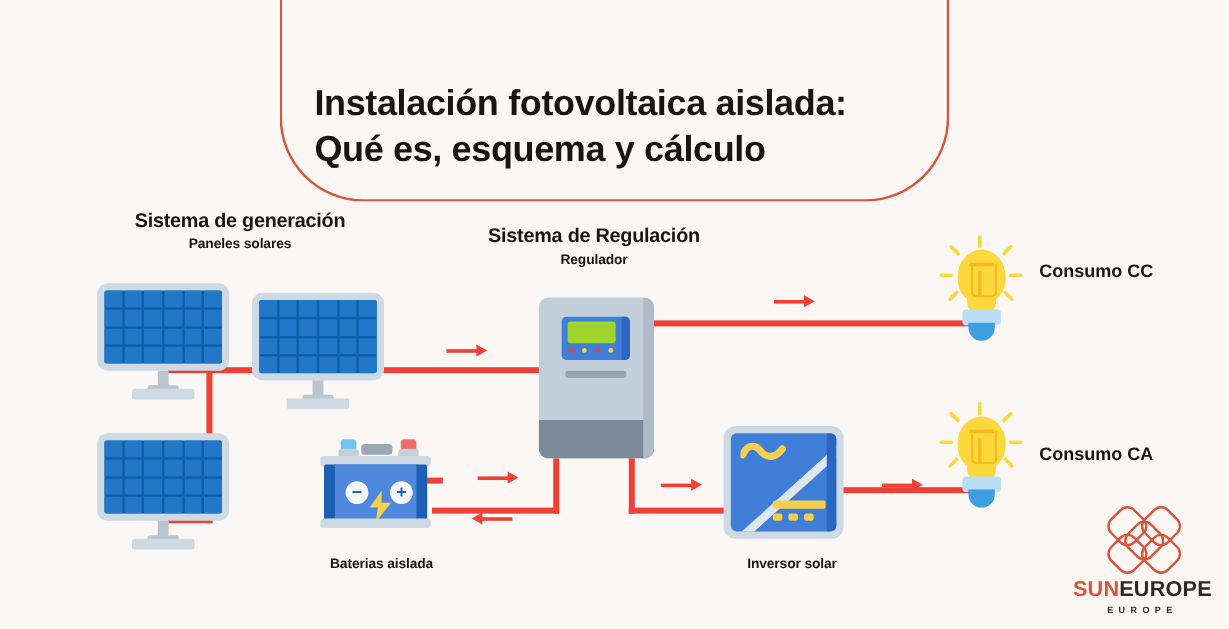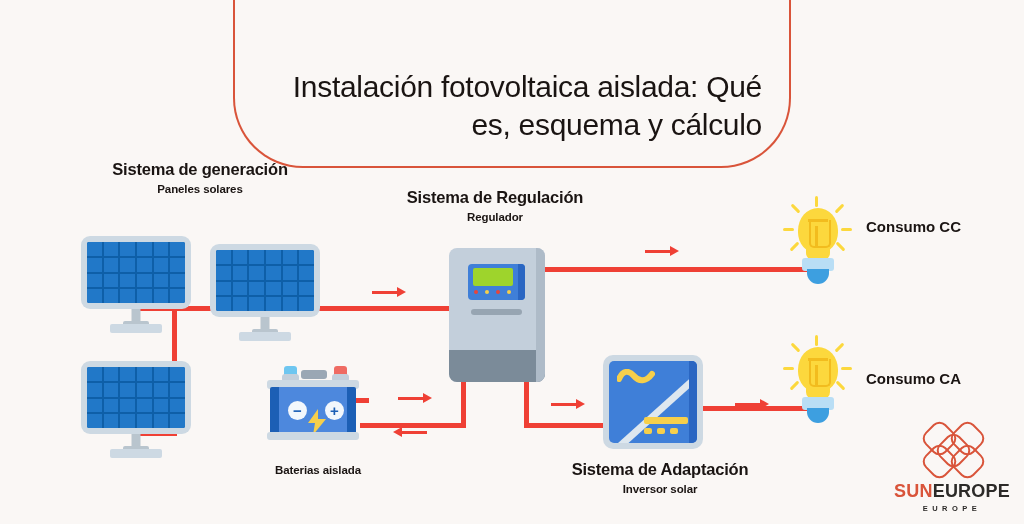--- a/index.html
+++ b/index.html
@@ -20,23 +20,23 @@
     border:2.5px solid #d9543a;
     border-top-color:transparent;
     border-radius:0 0 70px 70px;
     box-sizing:border-box;
     display:flex;align-items:flex-end;justify-content:center;
     padding-bottom:22px;
   }
   #title-text{
     color:#1a1412;
     font-size:30px;
-    font-weight:normal;
+    font-weight:bold;
     line-height:1.27;
-    text-align:right;
+    text-align:left;
     letter-spacing:-0.3px;
     width:500px;
   }
 
   
   .sec-title{
     color:#1a1412;font-weight:bold;font-size:16.5px;
     text-align:center;white-space:nowrap;letter-spacing:-0.2px;
   }
   .sec-sub{
@@ -213,36 +213,35 @@
 </style>
 </head>
 <body>
 
 <div class="stage">
 
   <div class="abs" id="title-card">
     <div id="title-text">Instalación fotovoltaica aislada: Qué es, esquema y cálculo</div>
   </div>
 
-  <div class="abs" style="left:80px;top:160px;width:240px;">
+  <div class="abs" style="left:80px;top:175px;width:240px;">
     <div class="sec-title">Sistema de generación</div>
     <div class="sec-sub">Paneles solares</div>
   </div>
 
   <div class="abs" style="left:375px;top:188px;width:240px;">
     <div class="sec-title">Sistema de Regulación</div>
     <div class="sec-sub">Regulador</div>
   </div>
 
   <div class="abs" style="left:193px;top:460px;width:250px;">
     <div class="sec-sub">Baterias aislada</div>
   </div>
 
   <div class="abs" style="left:540px;top:460px;width:240px;">
-    <div class="sec-title">Sistema de Adaptación</div>
     <div class="sec-sub">Inversor solar</div>
   </div>
 
   <div class="wire wh abs" style="left:140px;top:306px;width:310px;"></div>
 
   <div class="wire wv abs" style="left:172px;top:306px;height:130px;"></div>
 
   <div class="wire wh abs" style="left:140px;top:431px;width:37px;"></div>
 
   <div class="wire wh abs" style="left:540px;top:267px;width:276px;"></div>

